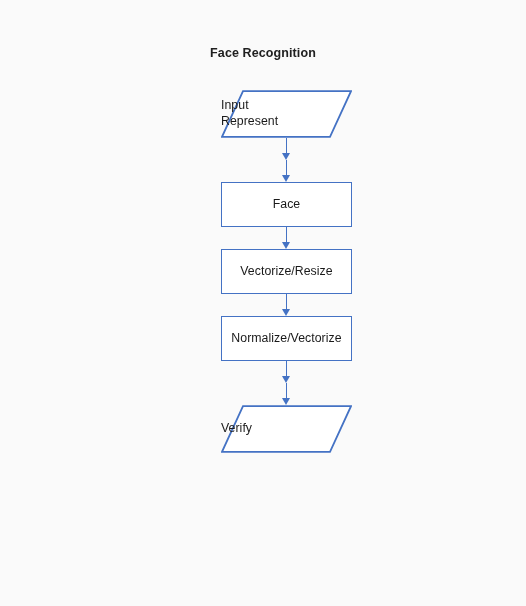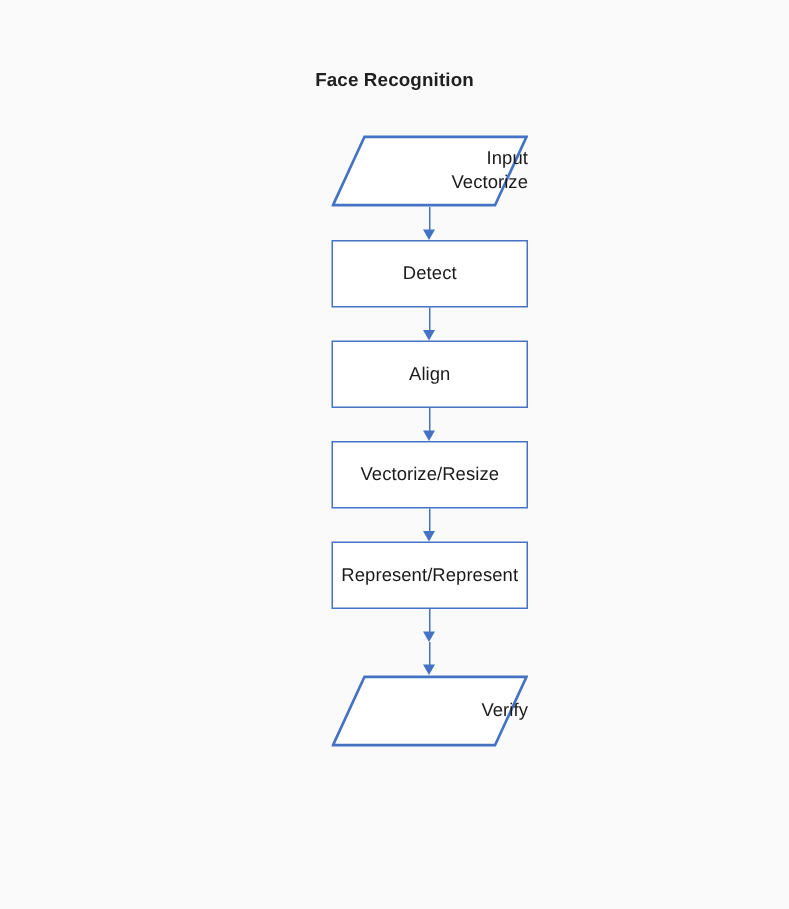--- a/index.html
+++ b/index.html
@@ -71,21 +71,21 @@
     position: absolute;
     left: 0;
     top: 0;
     width: 131px;
     height: 48px;
   }
   .node.io .io-label {
     position: relative;
     z-index: 2;
     width: 100%;
-    text-align: right;
+    text-align: left;
   }
 
   
   .connector {
     position: relative;
     width: 131px;
     height: 22px;
   }
   .connector .stem {
     position: absolute;
@@ -116,58 +116,55 @@
   <div class="diagram-title">Face Recognition</div>
 
   <div class="flow">
 
     <div class="node io">
       <svg class="io-shape" viewBox="0 0 131 48" preserveAspectRatio="none">
         <polygon points="22,1.2 130,1.2 109,46.8 1,46.8" fill="#ffffff" stroke="#4472c4" stroke-width="1.8" vector-effect="non-scaling-stroke"></polygon>
       </svg>
       <div class="io-label">
         <div>Input</div>
-        <div>Vectorize</div>
+        <div>Represent</div>
       </div>
     </div>
 
     <div class="connector">
       <div class="stem"></div>
       <div class="head"></div>
     </div>
 
-    <div class="node process">
-      <span>Detect</span>
-    </div>
 
     <div class="connector">
       <div class="stem"></div>
       <div class="head"></div>
     </div>
 
     <div class="node process">
-      <span>Align</span>
+      <span>Face</span>
     </div>
 
     <div class="connector">
       <div class="stem"></div>
       <div class="head"></div>
     </div>
 
     <div class="node process">
       <span>Vectorize/Resize</span>
     </div>
 
     <div class="connector">
       <div class="stem"></div>
       <div class="head"></div>
     </div>
 
     <div class="node process">
-      <span>Represent/Represent</span>
+      <span>Normalize/Vectorize</span>
     </div>
 
     <div class="connector">
       <div class="stem"></div>
       <div class="head"></div>
     </div>
 
 
     <div class="connector">
       <div class="stem"></div>

